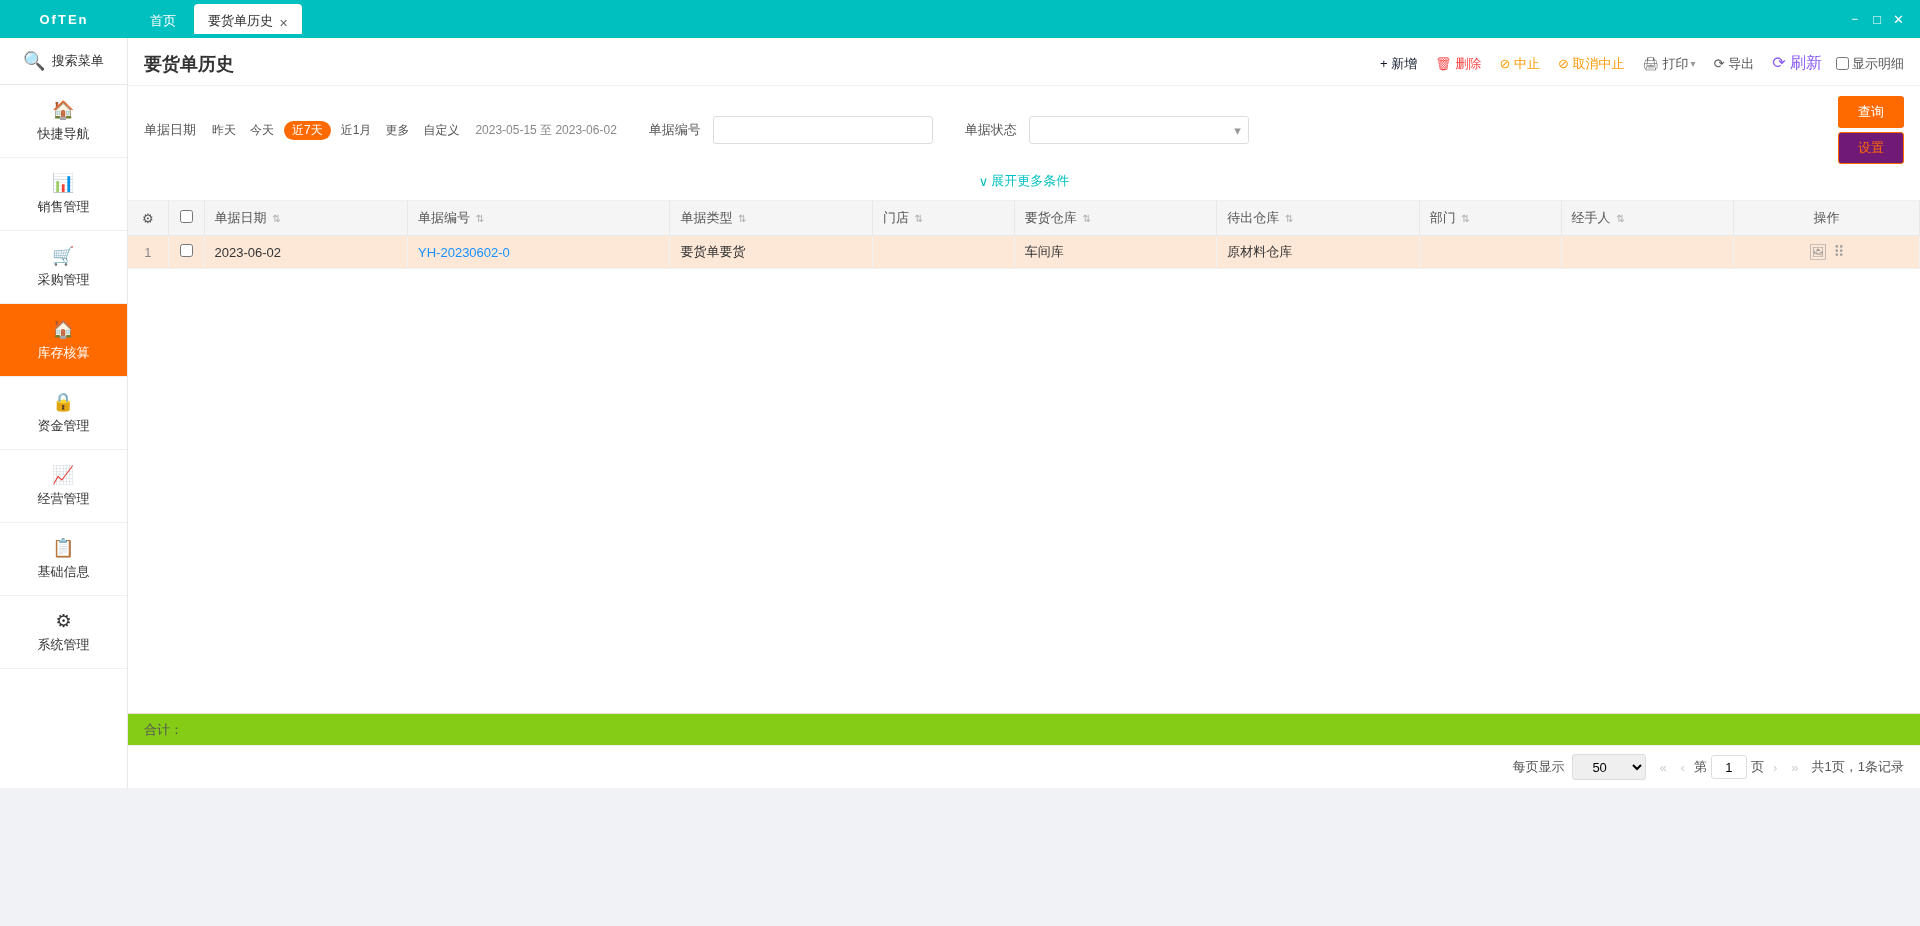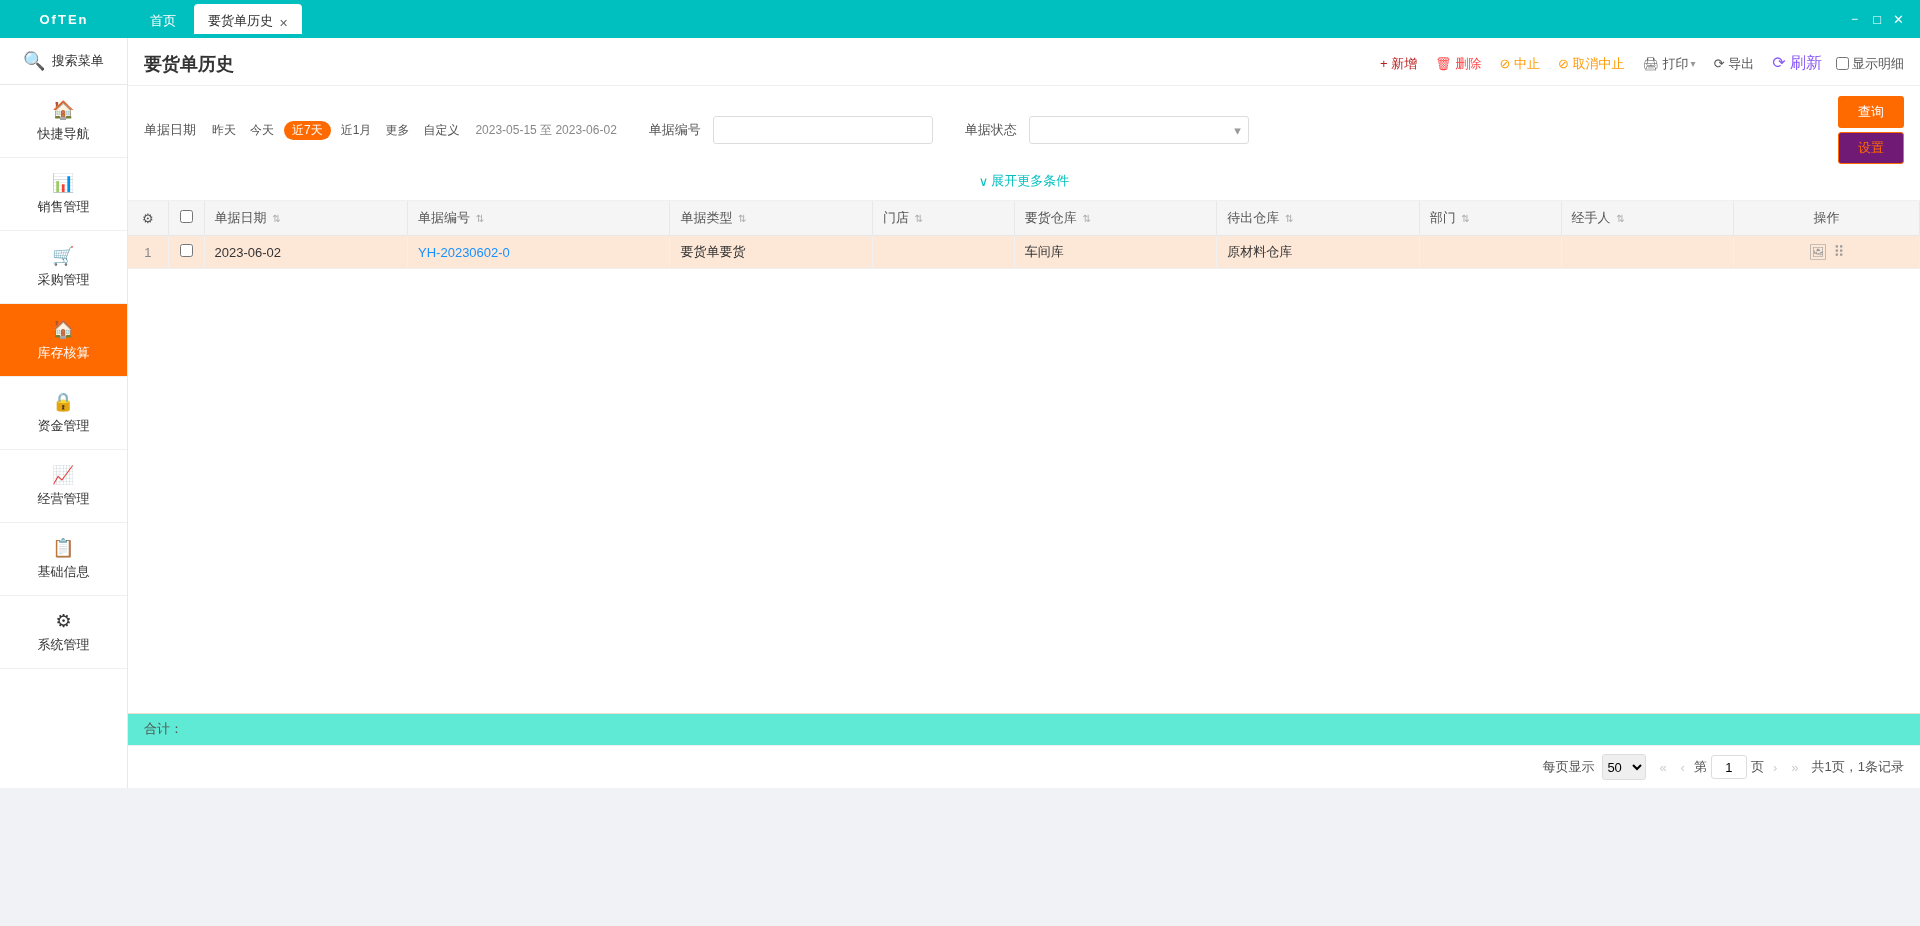--- a/index.html
+++ b/index.html
@@ -248,26 +248,26 @@
     .row-num { color: #888; text-align: center; }
     .doc-link { color: #1890ff; cursor: pointer; text-decoration: none; }
     .action-icons { display: flex; gap: 6px; }
     .action-icon { cursor: pointer; color: #999; font-size: 15px; }
     th:first-child, td:first-child { width: 40px; text-align: center; }
     .gear-th { width: 36px; text-align: center; }
     th.ops-th { text-align: center; }
 
     
     .table-footer {
-      background: #5eead4;
+      background: #84cc16;
       padding: 6px 16px;
       border-top: 1px solid #f0ddd0;
       color: #555;
       display: flex;
-      align-items: flex-start;
+      align-items: center;
       font-size: 13px;
       min-height: 32px;
     }
     .total-label { margin-right: 8px; }
 
     
     .pagination {
       display: flex;
       align-items: center;
       justify-content: flex-end;
@@ -275,21 +275,21 @@
       border-top: 1px solid #f0f0f0;
       gap: 8px;
       font-size: 13px;
       color: #555;
       background: #fff;
     }
     .page-size-label { color: #555; }
     .page-size-select {
       border: 1px solid #ddd;
       border-radius: 3px;
-      padding: 2px 0;
+      padding: 2px 15px;
       height: 26px;
       font-size: 13px;
     }
     .page-nav {
       display: flex;
       align-items: center;
       gap: 4px;
     }
     .page-nav-btn {
       cursor: pointer;
@@ -408,21 +408,21 @@
         <span class="icon">⚙</span>
         <span>系统管理</span>
       </div>
     </div>
 
     <div class="content">
 
       <div class="page-header">
         <span class="page-title">要货单历史</span>
         <div class="toolbar">
-          <button class="toolbar-btn new-btn" style="color:#b91c1c; background:none; border:none; cursor:pointer; font-size:13px; display:flex; align-items:center; gap:3px;">+ 新增</button>
+          <button class="toolbar-btn new-btn" style="color:#0f172a; background:none; border:none; cursor:pointer; font-size:13px; display:flex; align-items:center; gap:3px;">+ 新增</button>
           <button class="toolbar-btn delete-btn" style="color:#f44; background:none; border:none; cursor:pointer; font-size:13px;">🗑 删除</button>
           <button class="toolbar-btn stop-btn" style="color:#f90; background:none; border:none; cursor:pointer; font-size:13px;">⊘ 中止</button>
           <button class="toolbar-btn cancel-btn" style="color:#f90; background:none; border:none; cursor:pointer; font-size:13px;">⊘ 取消中止</button>
           <button class="toolbar-btn print-btn" style="background:none; border:none; cursor:pointer; font-size:13px; color:#555; display:flex; align-items:center; gap:2px;">🖨 打印 <span style="font-size:10px; color:#999;">▾</span></button>
           <button class="toolbar-btn export-btn" style="background:none; border:none; cursor:pointer; font-size:13px; color:#555;">⟳ 导出</button>
           <button class="toolbar-btn refresh-btn" style="background:none; border:none; cursor:pointer; font-size:16px; color:#8b5cf6;text-align:center;">⟳ 刷新</button>
           <div class="display-detail" style="display:flex; gap:3px; cursor:pointer;">
             <input type="checkbox" style="">
             <span>显示明细</span>
           </div>

